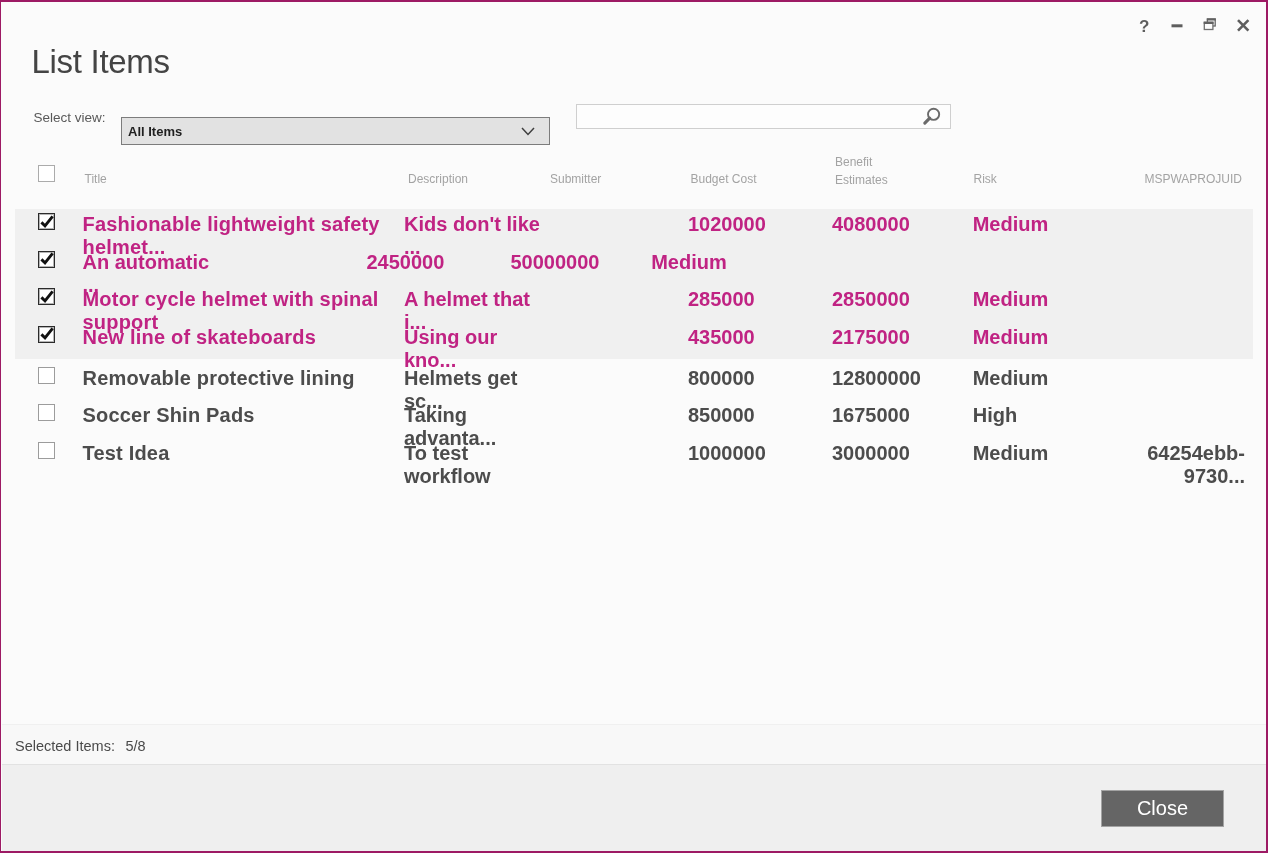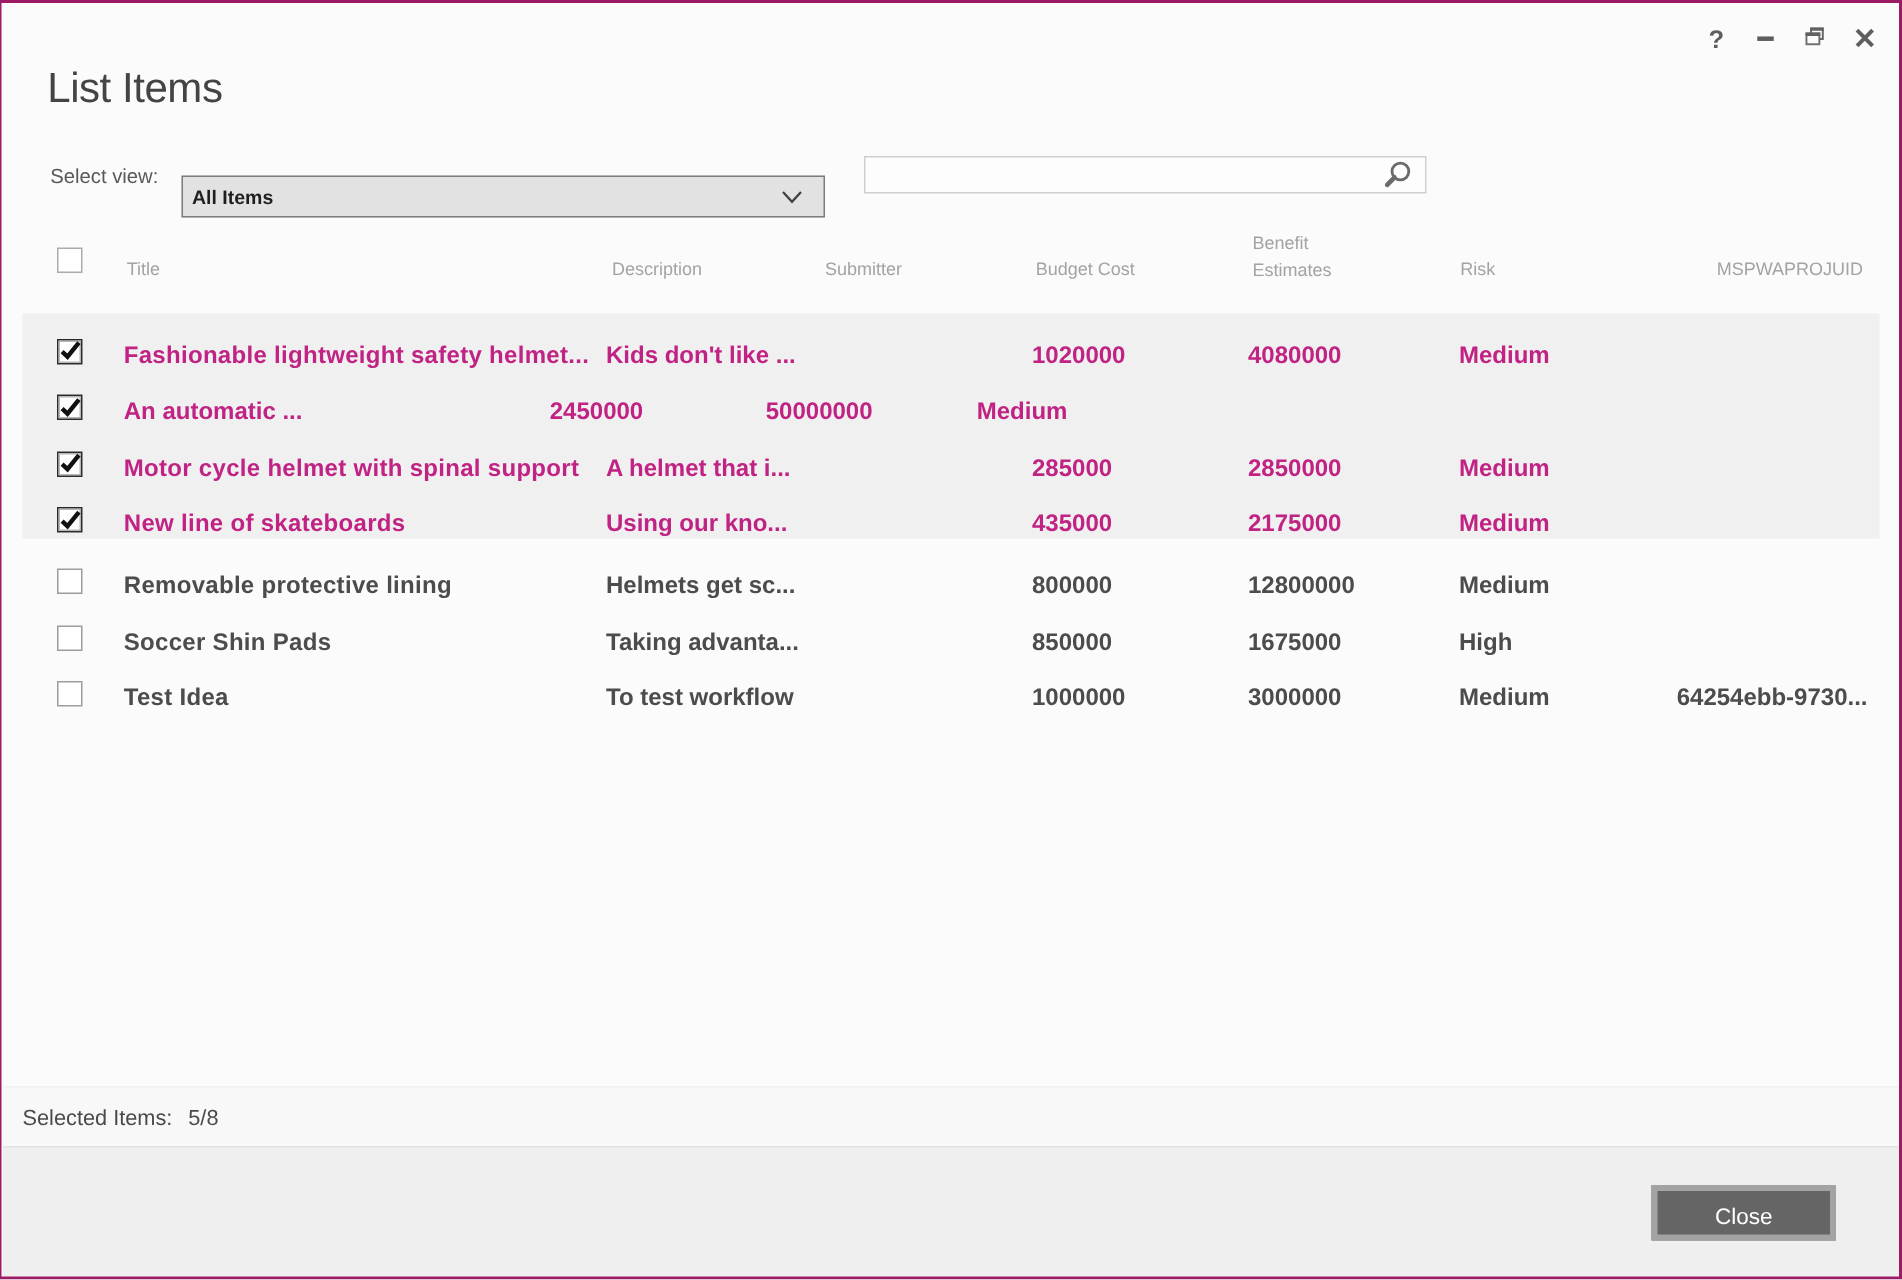--- a/index.html
+++ b/index.html
@@ -1,55 +1,55 @@
 <!DOCTYPE html>
 <html><head>
 <meta charset="utf-8">
 <style>
   * { margin:0; padding:0; box-sizing:border-box; }
   html,body { width:1268px; height:853px; overflow:hidden; }
   body { font-family:"Liberation Sans", sans-serif; position:relative; background:#fbfbfb; }
   .frame { position:absolute; inset:0; z-index:50; pointer-events:none;
            border-style:solid; border-color:#9d1a64; border-width:2.5px 2px 2.8px 1.5px; }
   .abs { position:absolute; }
-  .h1 { left:31.5px; top:43.4px; font-size:28px; color:#444; letter-spacing:-0.3px; }
+  .h1 { left:31.5px; top:43.4px; font-size:33px; color:#444; letter-spacing:-0.3px; }
   .lbl { left:33.5px; top:109.5px; font-size:13.5px; color:#595959; }
   .dd { left:121px; top:117px; width:429px; height:28px; background:#e2e2e2;
         border:1px solid #7c7c7c; }
   .ddtext { position:absolute; left:6px; top:6px; font-size:13px; font-weight:bold; color:#1f1f1f; }
   .search { left:576px; top:104px; width:375px; height:25px; background:#fdfdfd; border:1px solid #cfcfcf; }
 
   
   .hdr { left:15px; top:150px; width:1238px; height:38px; }
   .hcb { position:absolute; left:23px; top:15px; width:17px; height:17px; border:1px solid #ababab; background:#fff; }
   .hl { position:absolute; bottom:0.5px; font-size:12px; color:#a3a3a3; line-height:18px; }
 
   
   .rows { left:14.5px; top:209.3px; width:1238.5px; }
-  .row { height:37.5px; padding-top:4px; display:flex; align-items:flex-end; font-size:16px; font-weight:bold; }
+  .row { height:37.5px; padding-top:4px; display:flex; align-items:flex-start; font-size:20px; font-weight:bold; }
   .gray { background:#f0f0f0; }
   .sel  { background:#b83e7b; color:#fff; height:34px; padding-top:0; }
   .spacer { height:3.5px; }
   .pink { color:#c02383; }
   .dark { color:#4c4c4c; }
   .c0 { width:68px; display:flex; }
   .c0 > div { margin-left:23.5px; margin-bottom:4px; }
   .c1 { width:321.5px; letter-spacing:0.2px; } .c2 { width:141px; } .c3 { width:143px; }
   .c4 { width:144px; } .c5 { width:140.7px; } .c6 { width:135px; }
   .c7 { flex:1; text-align:right; padding-right:8px; }
   .cb { width:17px; height:17px; background:#fff; border:1px solid #9c9c9c; }
   .cbc { width:17px; height:17px; background:#fff; border:1.5px solid #2b2b2b;
          box-shadow: inset 0 0 0 1px #b5b5b5; position:relative; }
   .cbc svg { position:absolute; left:-1.5px; top:-1.5px; overflow:visible; }
 
   .selbar { left:2px; top:724px; width:1264px; height:39.5px; background:#f8f8f8; border-top:1px solid #f0f0f0;text-align:right; }
   .selbar span { position:absolute; top:13px; font-size:14.5px; color:#4a4a4a; }
   .footer { left:2px; top:763.5px; width:1264px; height:87px; background:#efefef; border-top:1px solid #e2e2e2; }
   .btn { position:absolute; left:1099px; top:25.5px; width:123px; height:37px; background:#656565;
-         border:4px solid #a3a3a3; color:#fff; font-size:15px; text-align:center; line-height:35px; }
+         border:1px solid #a3a3a3; color:#fff; font-size:20px; text-align:center; line-height:35px; }
 </style>
 </head>
 <body>
 <div class="frame"></div>
 
   <svg class="abs" style="left:1130px; top:14px;" width="128" height="24" viewBox="0 0 128 24">
     <text x="9" y="18" font-size="17" font-weight="bold" fill="#5e5e5e" font-family="Liberation Sans">?</text>
     <rect x="41.5" y="10.3" width="11" height="3" fill="#5e5e5e"></rect>
     <g>
       <rect x="77.4" y="5" width="7.8" height="7" fill="none" stroke="#666" stroke-width="1.3"></rect>

